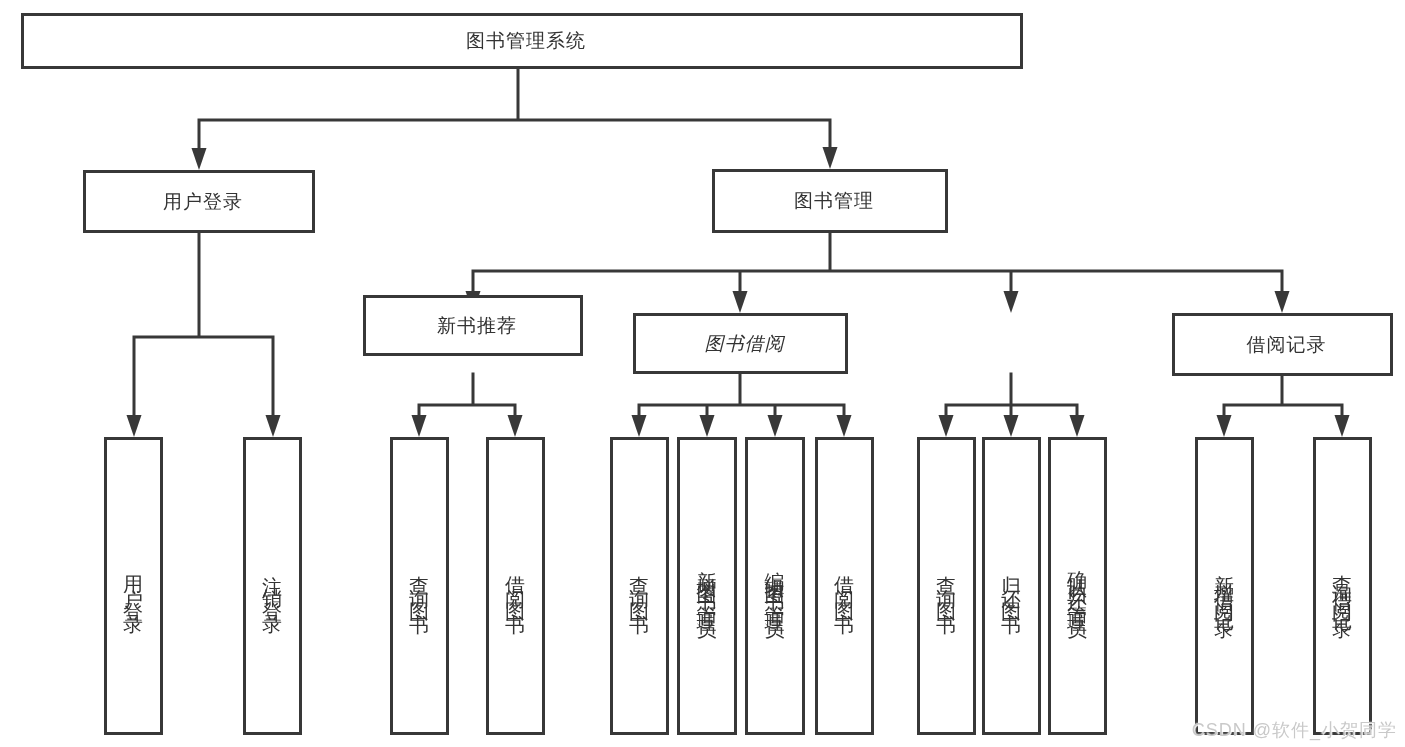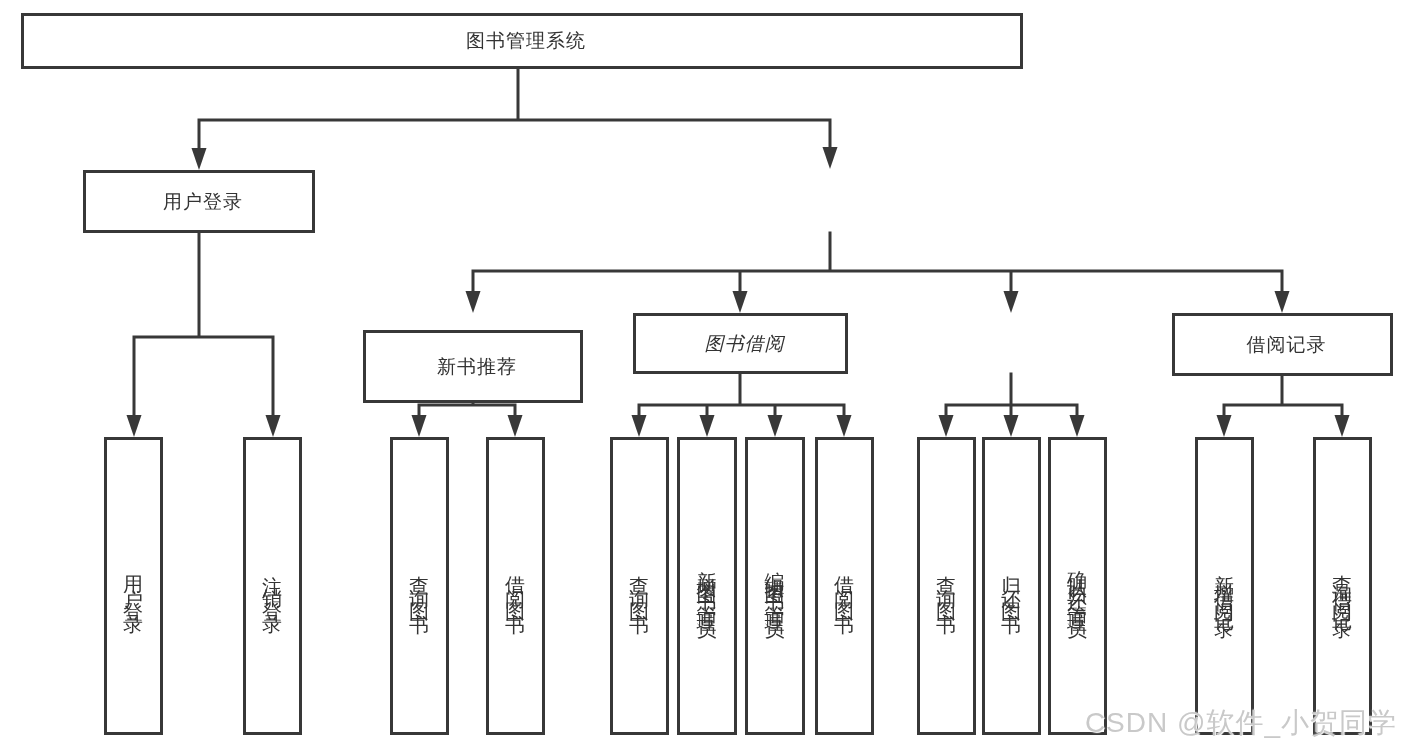--- a/index.html
+++ b/index.html
@@ -28,21 +28,21 @@
     justify-content: center;
     font-size: 19px;
     letter-spacing: 1px;
     color: #333333;
     z-index: 2;
     padding-left: 8px;
   }
   .root-node  { left: 21px;  top: 13px;  width: 1002px; height: 56px; }
   .l2a        { left: 83px;  top: 170px; width: 232px;  height: 63px; }
   .l2b        { left: 712px; top: 169px; width: 236px;  height: 64px; }
-  .l3a        { left: 363px; top: 330px; width: 220px;  height: 73px; }
+  .l3a        { left: 363px; top: 295px; width: 220px;  height: 61px; }
   .l3b        { left: 633px; top: 313px; width: 215px;  height: 61px; font-style: italic; }
   .l3c        { left: 903px; top: 313px; width: 217px;  height: 61px; }
   .l3d        { left: 1172px;top: 313px; width: 221px;  height: 63px; }
   .leaf {
     position: absolute;
     top: 437px;
     width: 59px;
     height: 298px;
     box-sizing: border-box;
     border: 3px solid #383838;
@@ -59,21 +59,21 @@
     color: #333333;
     white-space: nowrap;
   }
   .t4 .vtext { letter-spacing: 13px; }
   .t6 .vtext { letter-spacing: 9px; }
   .t9 .vtext { letter-spacing: 7px; }
   .watermark {
     position: absolute;
     right: 8px;
     bottom: 5px;
-    font-size: 28px;
+    font-size: 18px;
     color: #c9c9c9;
     text-shadow: 0 0 2px #ffffff, 1px 1px 1px #ffffff;
     z-index: 3;
     letter-spacing: 1px;
   }
 </style>
 </head>
 <body>
 
 <div class="canvas">
@@ -117,20 +117,23 @@
       <path d="M1334.5 415 L1349.5 415 L1342 437 Z"></path>
     </g>
   </svg>
 
   <div class="node root-node">
     <span>图书管理系统</span>
   </div>
 
   <div class="node l2a">
     <span>用户登录</span>
+  </div>
+  <div class="node l2b">
+    <span>图书管理</span>
   </div>
 
   <div class="node l3a">
     <span>新书推荐</span>
   </div>
   <div class="node l3b">
     <span>图书借阅</span>
   </div>
   <div class="node l3d">
     <span>借阅记录</span>

